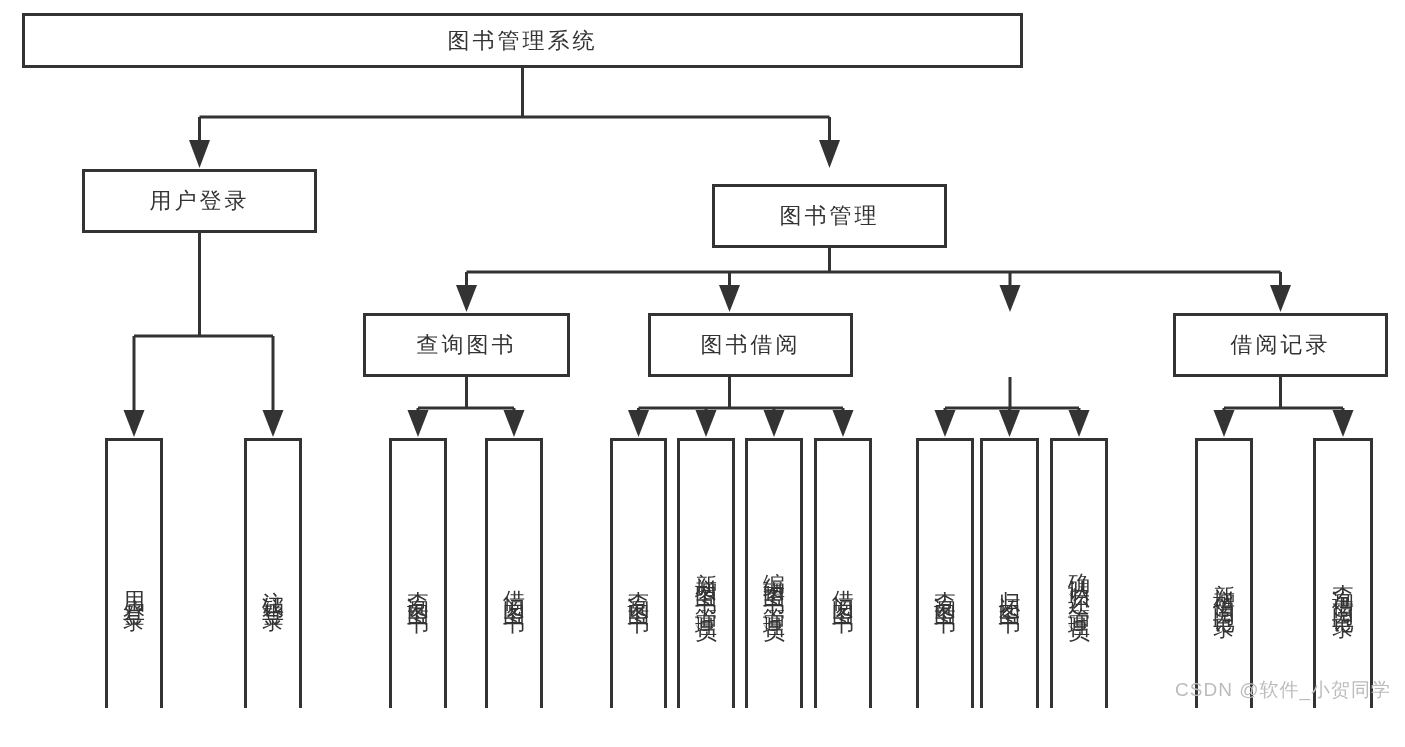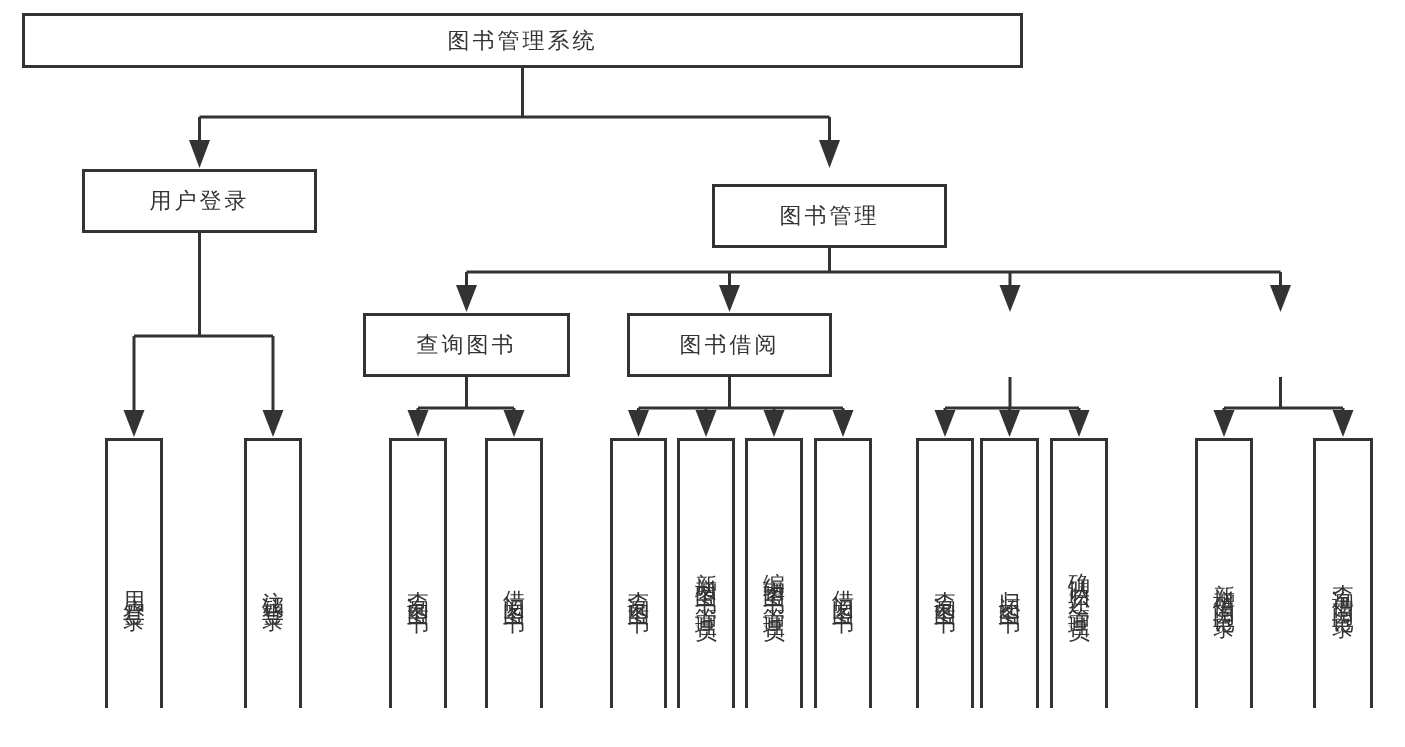--- a/index.html
+++ b/index.html
@@ -140,21 +140,22 @@
       <polygon points="1332.5,410 1353.5,410 1343,437"></polygon>
     </g>
   </svg>
 
   <div class="node h-node" style="left:22px;top:13px;width:1001px;height:55px">图书管理系统</div>
 
   <div class="node h-node" style="left:82px;top:169px;width:235px;height:64px">用户登录</div>
   <div class="node h-node" style="left:712px;top:184px;width:235px;height:64px">图书管理</div>
 
   <div class="node h-node" style="left:363px;top:313px;width:207px;height:64px">查询图书</div>
-  <div class="node h-node" style="left:627px;top:313px;width:205px;height:64px">图书借阅</div>
+  <div class="node h-node" style="left:648px;top:313px;width:205px;height:64px">图书借阅</div>
+  <div class="node h-node" style="left:1173px;top:313px;width:215px;height:64px">借阅记录</div>
 
   <div class="node" style="left:105px;top:438px;width:58px;height:297px">
     <span class="v-text">用户登录</span>
   </div>
   <div class="node" style="left:244px;top:438px;width:58px;height:297px">
     <span class="v-text">注销登录</span>
   </div>
 
   <div class="node" style="left:389px;top:438px;width:58px;height:297px">
     <span class="v-text">查询图书</span>
@@ -186,14 +187,15 @@
     <span class="v-text">确认归还（管理员）</span>
   </div>
 
   <div class="node" style="left:1195px;top:438px;width:58px;height:297px">
     <span class="v-text">新增借阅记录</span>
   </div>
   <div class="node" style="left:1313px;top:438px;width:60px;height:297px">
     <span class="v-text">查询借阅记录</span>
   </div>
 
+  <div class="watermark">CSDN @软件_小贺同学</div>
 
 </div>
 
 </body></html>

